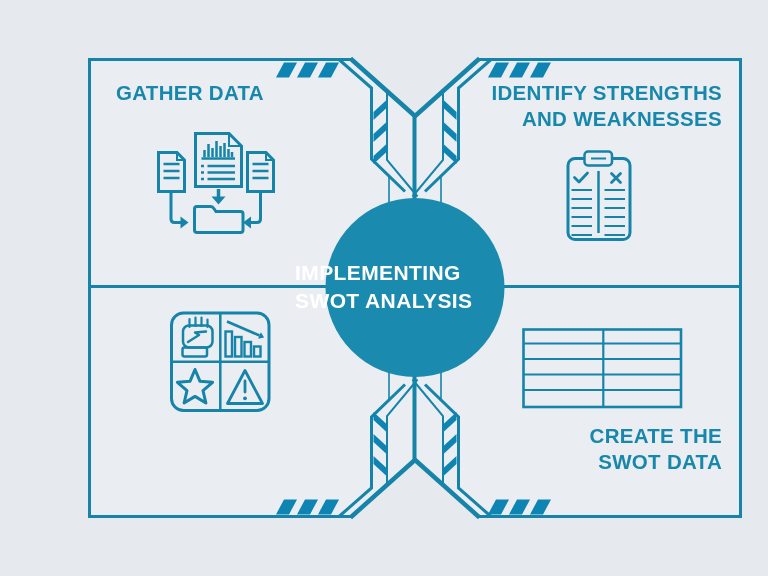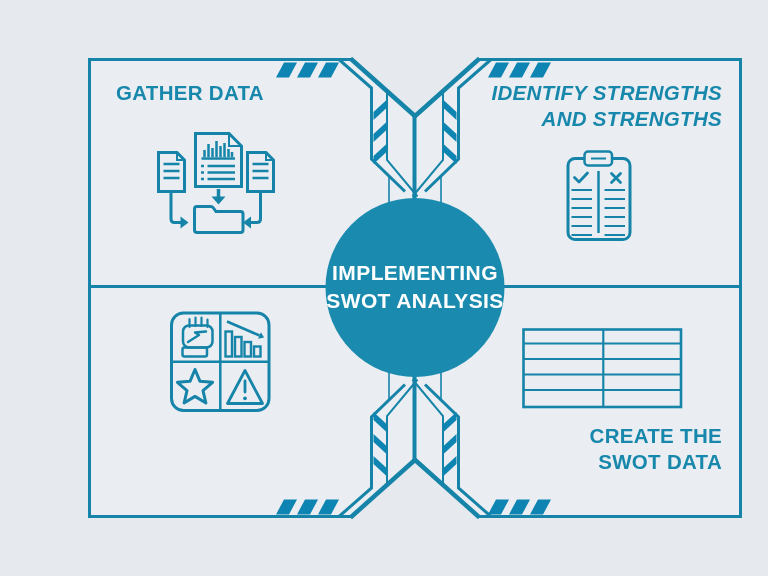--- a/index.html
+++ b/index.html
@@ -29,26 +29,26 @@
     position:absolute;
     color:var(--text-teal,#1787ab);
     font-weight:bold;
     font-size:20.5px;
     line-height:26px;
     letter-spacing:0.3px;
     white-space:nowrap;
   }
   .label.right{text-align:right;}
   .q1{left:85px;top:80px;}
-  .q2{right:77px;top:80px;font-style:italic;}
+  .q2{right:77px;top:80px;}
   .q3{left:79px;top:419px;}
   .q4{right:77px;top:423px;}
   .center-title{
     position:absolute;left:264px;top:259px;width:240px;
-    text-align:center;color:var(--title-text,#ffffff);
+    text-align:left;color:var(--title-text,#ffffff);
     font-weight:bold;font-size:21px;line-height:28px;letter-spacing:0.4px;
     white-space:nowrap;
   }
 </style>
 </head>
 <body>
 
 <div class="stage">
 
   <svg width="768" height="576" viewBox="0 0 768 576">
@@ -196,21 +196,21 @@
 
     <circle class="circ" cx="384" cy="287.5" r="89.5"></circle>
   </svg>
 
   <div class="label q1">
     <div>GATHER DATA</div>
   </div>
 
   <div class="label right q2">
     <div>IDENTIFY STRENGTHS</div>
-    <div>AND STRENGTHS</div>
+    <div>AND WEAKNESSES</div>
   </div>
 
   <div class="label q3">
   </div>
 
   <div class="label right q4">
     <div>CREATE THE</div>
     <div>SWOT DATA</div>
   </div>
 

